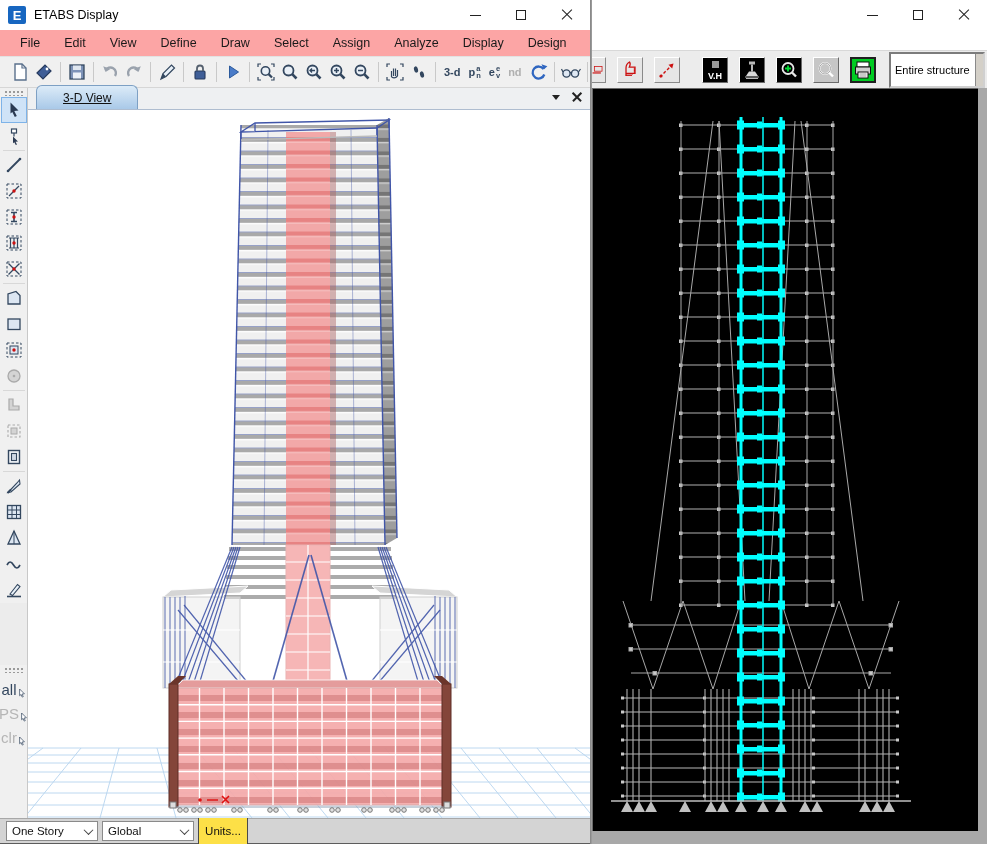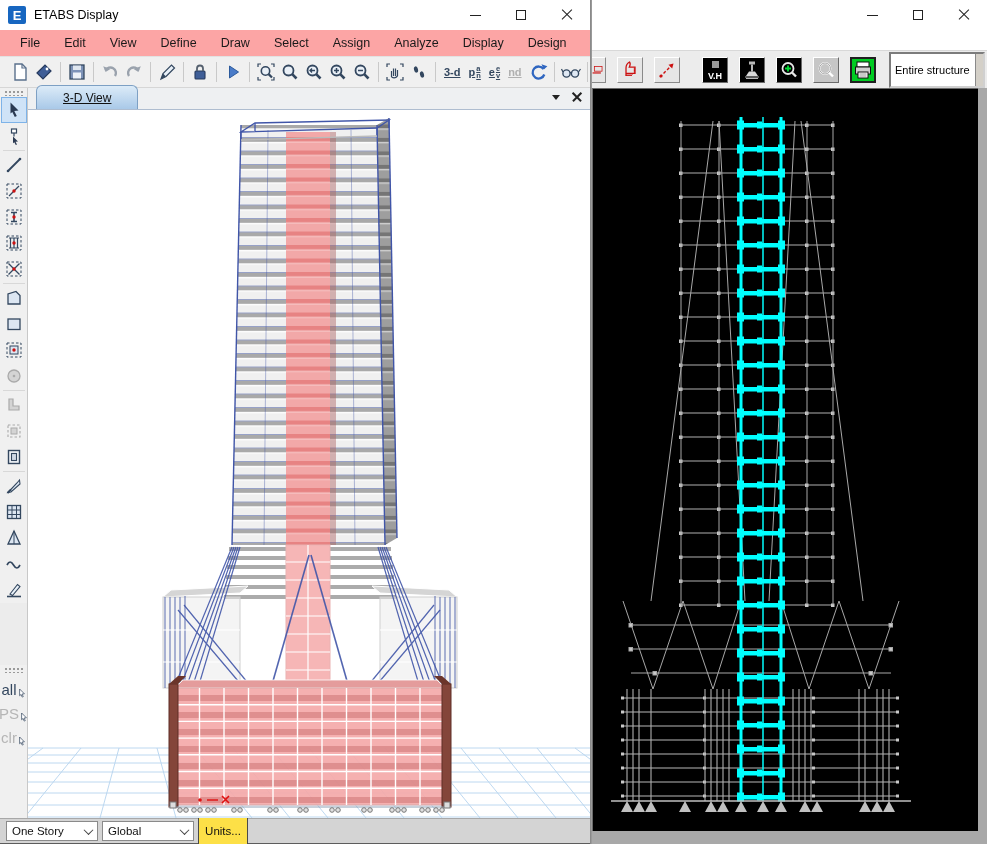--- a/index.html
+++ b/index.html
@@ -19,21 +19,21 @@
   .glyph-close { width:12px; height:12px; position:relative; display:block; }
   .glyph-close::before,.glyph-close::after { content:""; position:absolute; left:-1px; top:5px; width:14px; height:1.2px; background:#222; }
   .glyph-close::before { transform:rotate(45deg); } .glyph-close::after { transform:rotate(-45deg); }
 
   .menubar { height:27px; background:#fca5a5; display:flex; align-items:center; padding-left:8px; flex:none; border-bottom:1px solid #e2e2e2; }
   .menu-item { font-size:12.5px; color:#1a1a1a; padding:4px 12px; cursor:default; }
 
   .toolbar { height:31px; background:#f0f0f0; border-bottom:1px solid #d6d6d6; display:flex; align-items:center; padding-left:8px; flex:none; overflow:hidden; }
   .tb-icon { width:24px; height:24px; display:flex; align-items:center; justify-content:center; flex:none; }
   .tb-sep { width:1px; height:20px; background:#c9c9c9; margin:0 4px; flex:none; }
-  .tb-text { font-size:11px; color:#33475f; font-weight:bold; display:flex; align-items:center; padding:0 4px; height:24px; flex:none;text-decoration:underline; }
+  .tb-text { font-size:11px; color:#33475f; font-weight:bold; display:flex; align-items:center; padding:0 4px; height:24px; flex:none; }
   .tb-text.dim { color:#b0b0b0; }
   .stackpair { display:flex; flex-direction:column; font-size:7.5px; line-height:7px; margin-left:1px; font-weight:bold; }
 
   .lw-body { flex:1; display:flex; min-height:0; }
   .palette { width:28px; background:#f0f0f0; border-right:1px solid #c8c8c8; display:flex; flex-direction:column; align-items:center; flex:none; overflow:hidden; }
   .pal-grip { width:20px; height:6px; margin:2px 0 1px; background:radial-gradient(circle, #9a9a9a 1px, transparent 1.2px); background-size:4px 4px; }
   .pal-item { width:26px; height:26px; display:flex; align-items:center; justify-content:center; flex:none; }
   .pal-item.selected { background:#cfe3f7; border:1px solid #7eb3e8; }
   .pal-sep { width:22px; height:1px; background:#d8d8d8; margin:1px 0; flex:none; }
   .pal-gap { flex:none; height:62px; width:100%; background:#ececec; }

